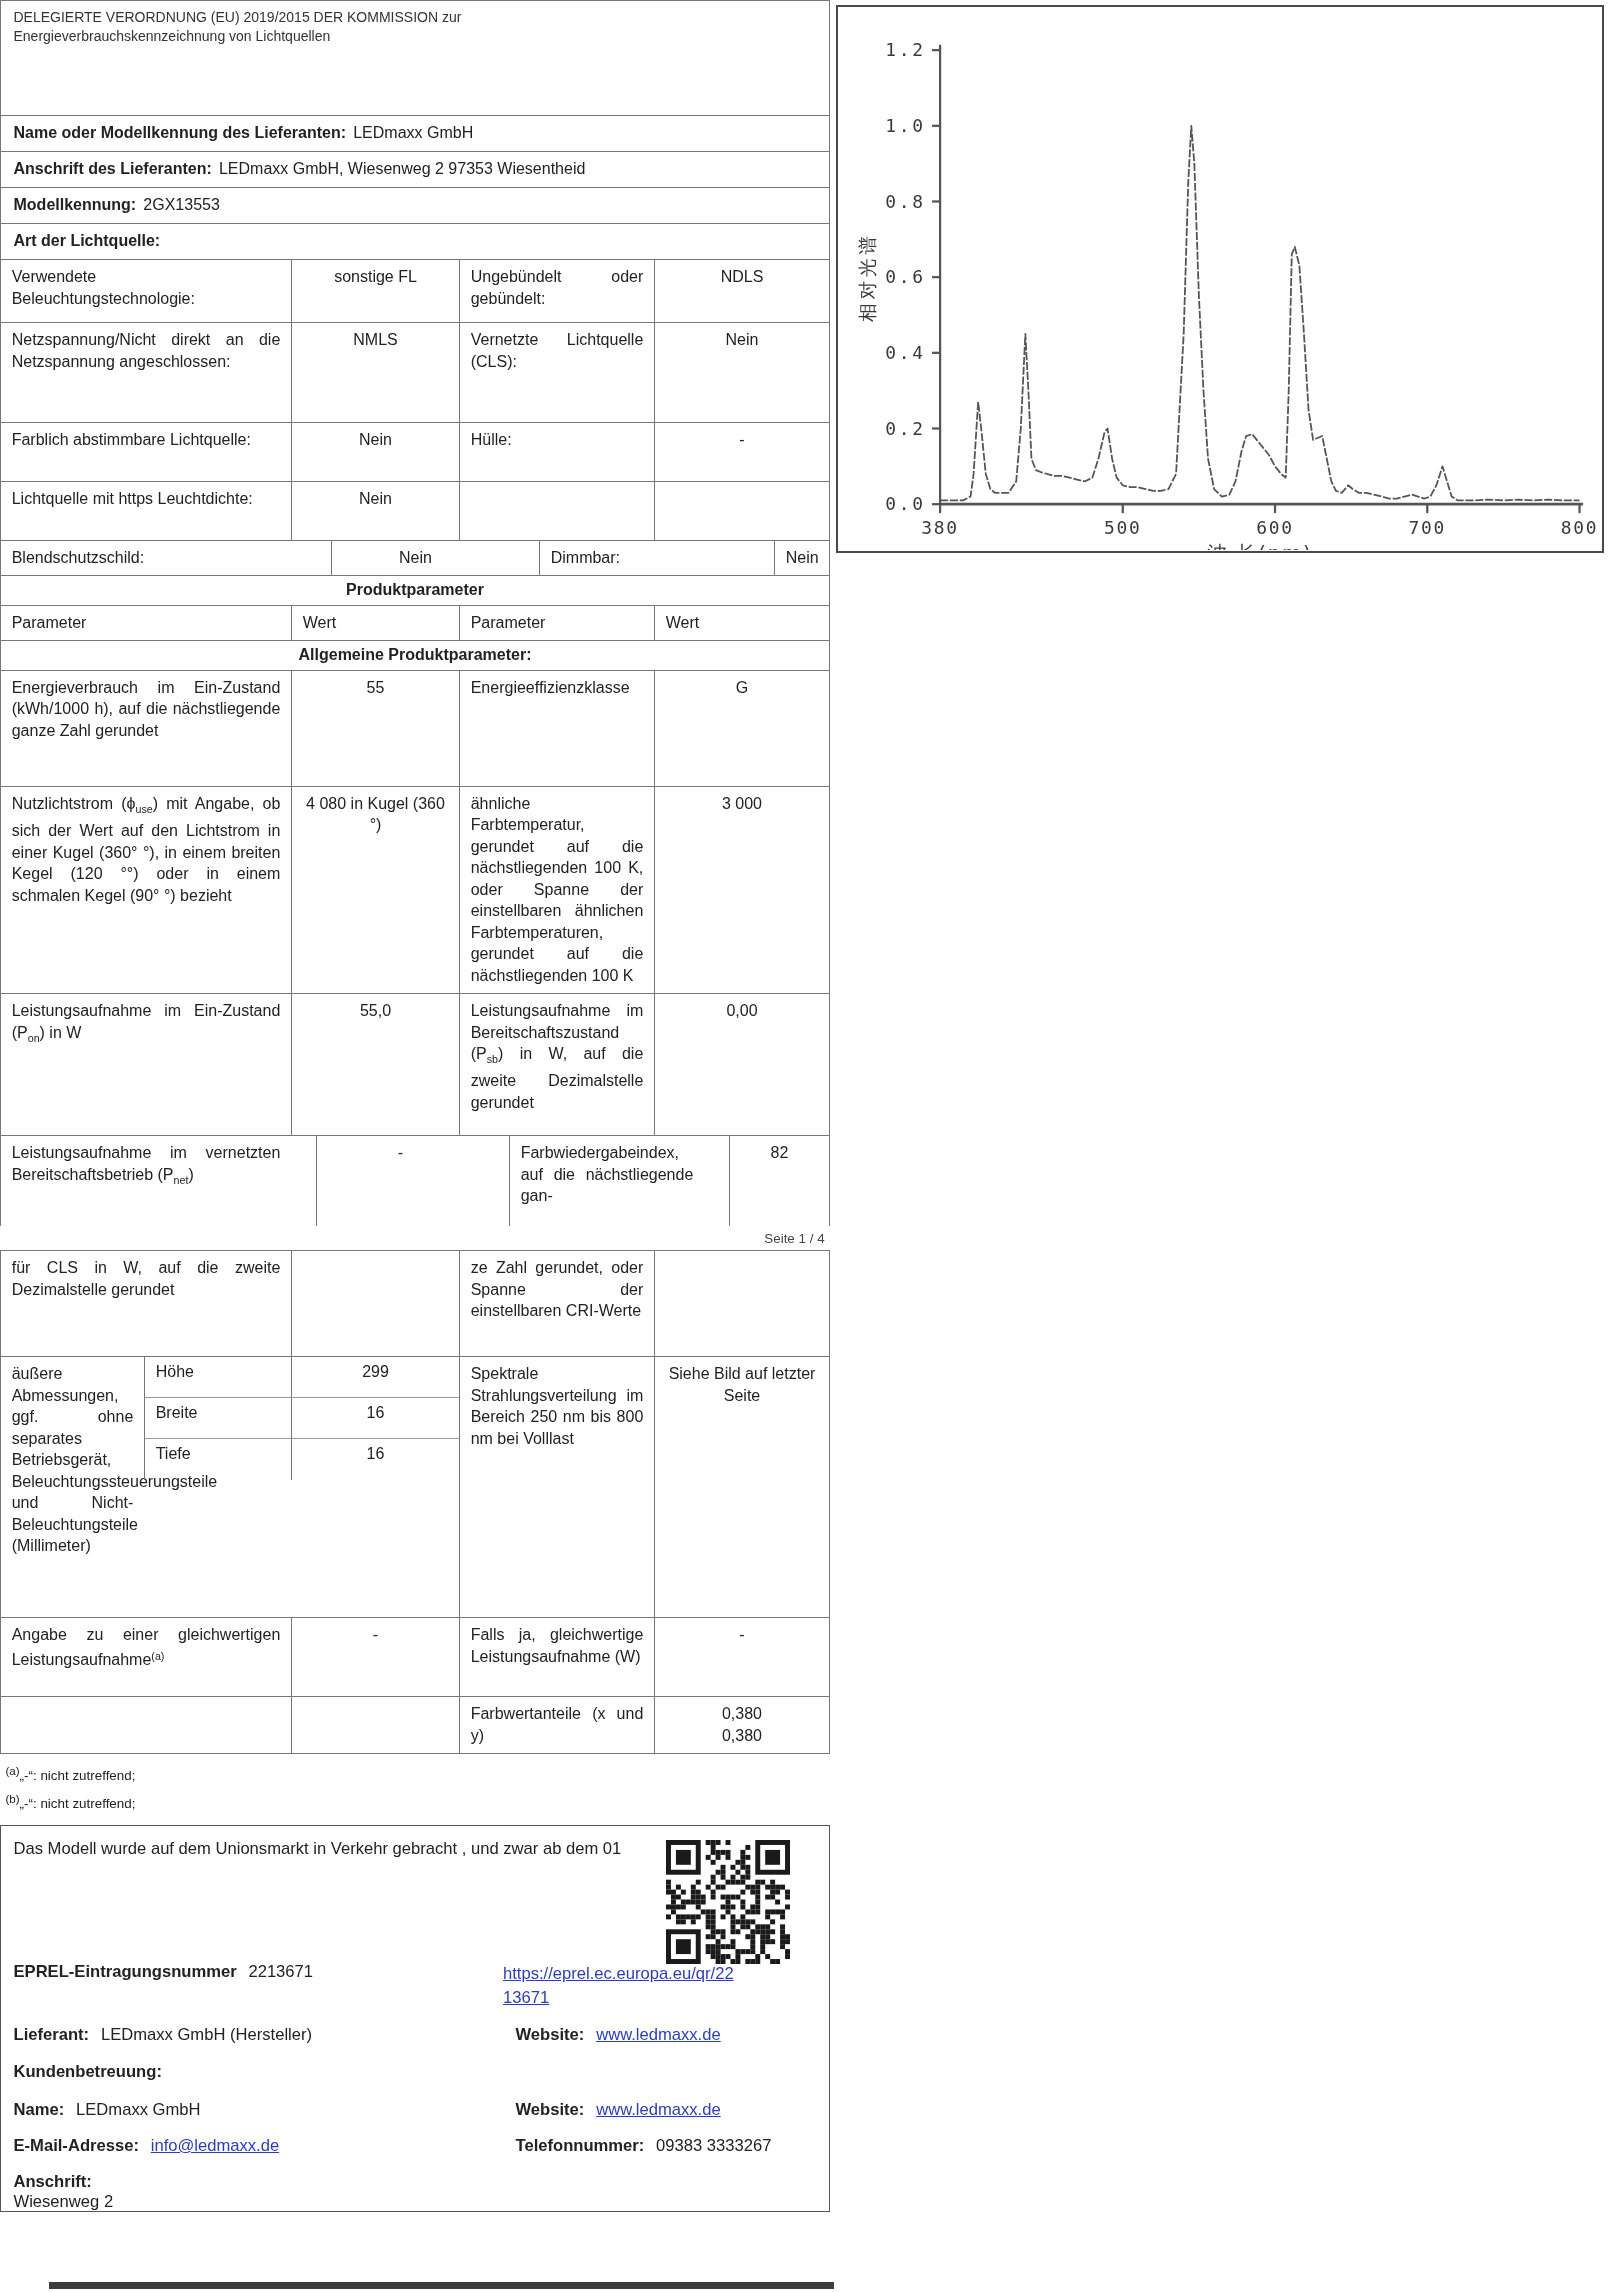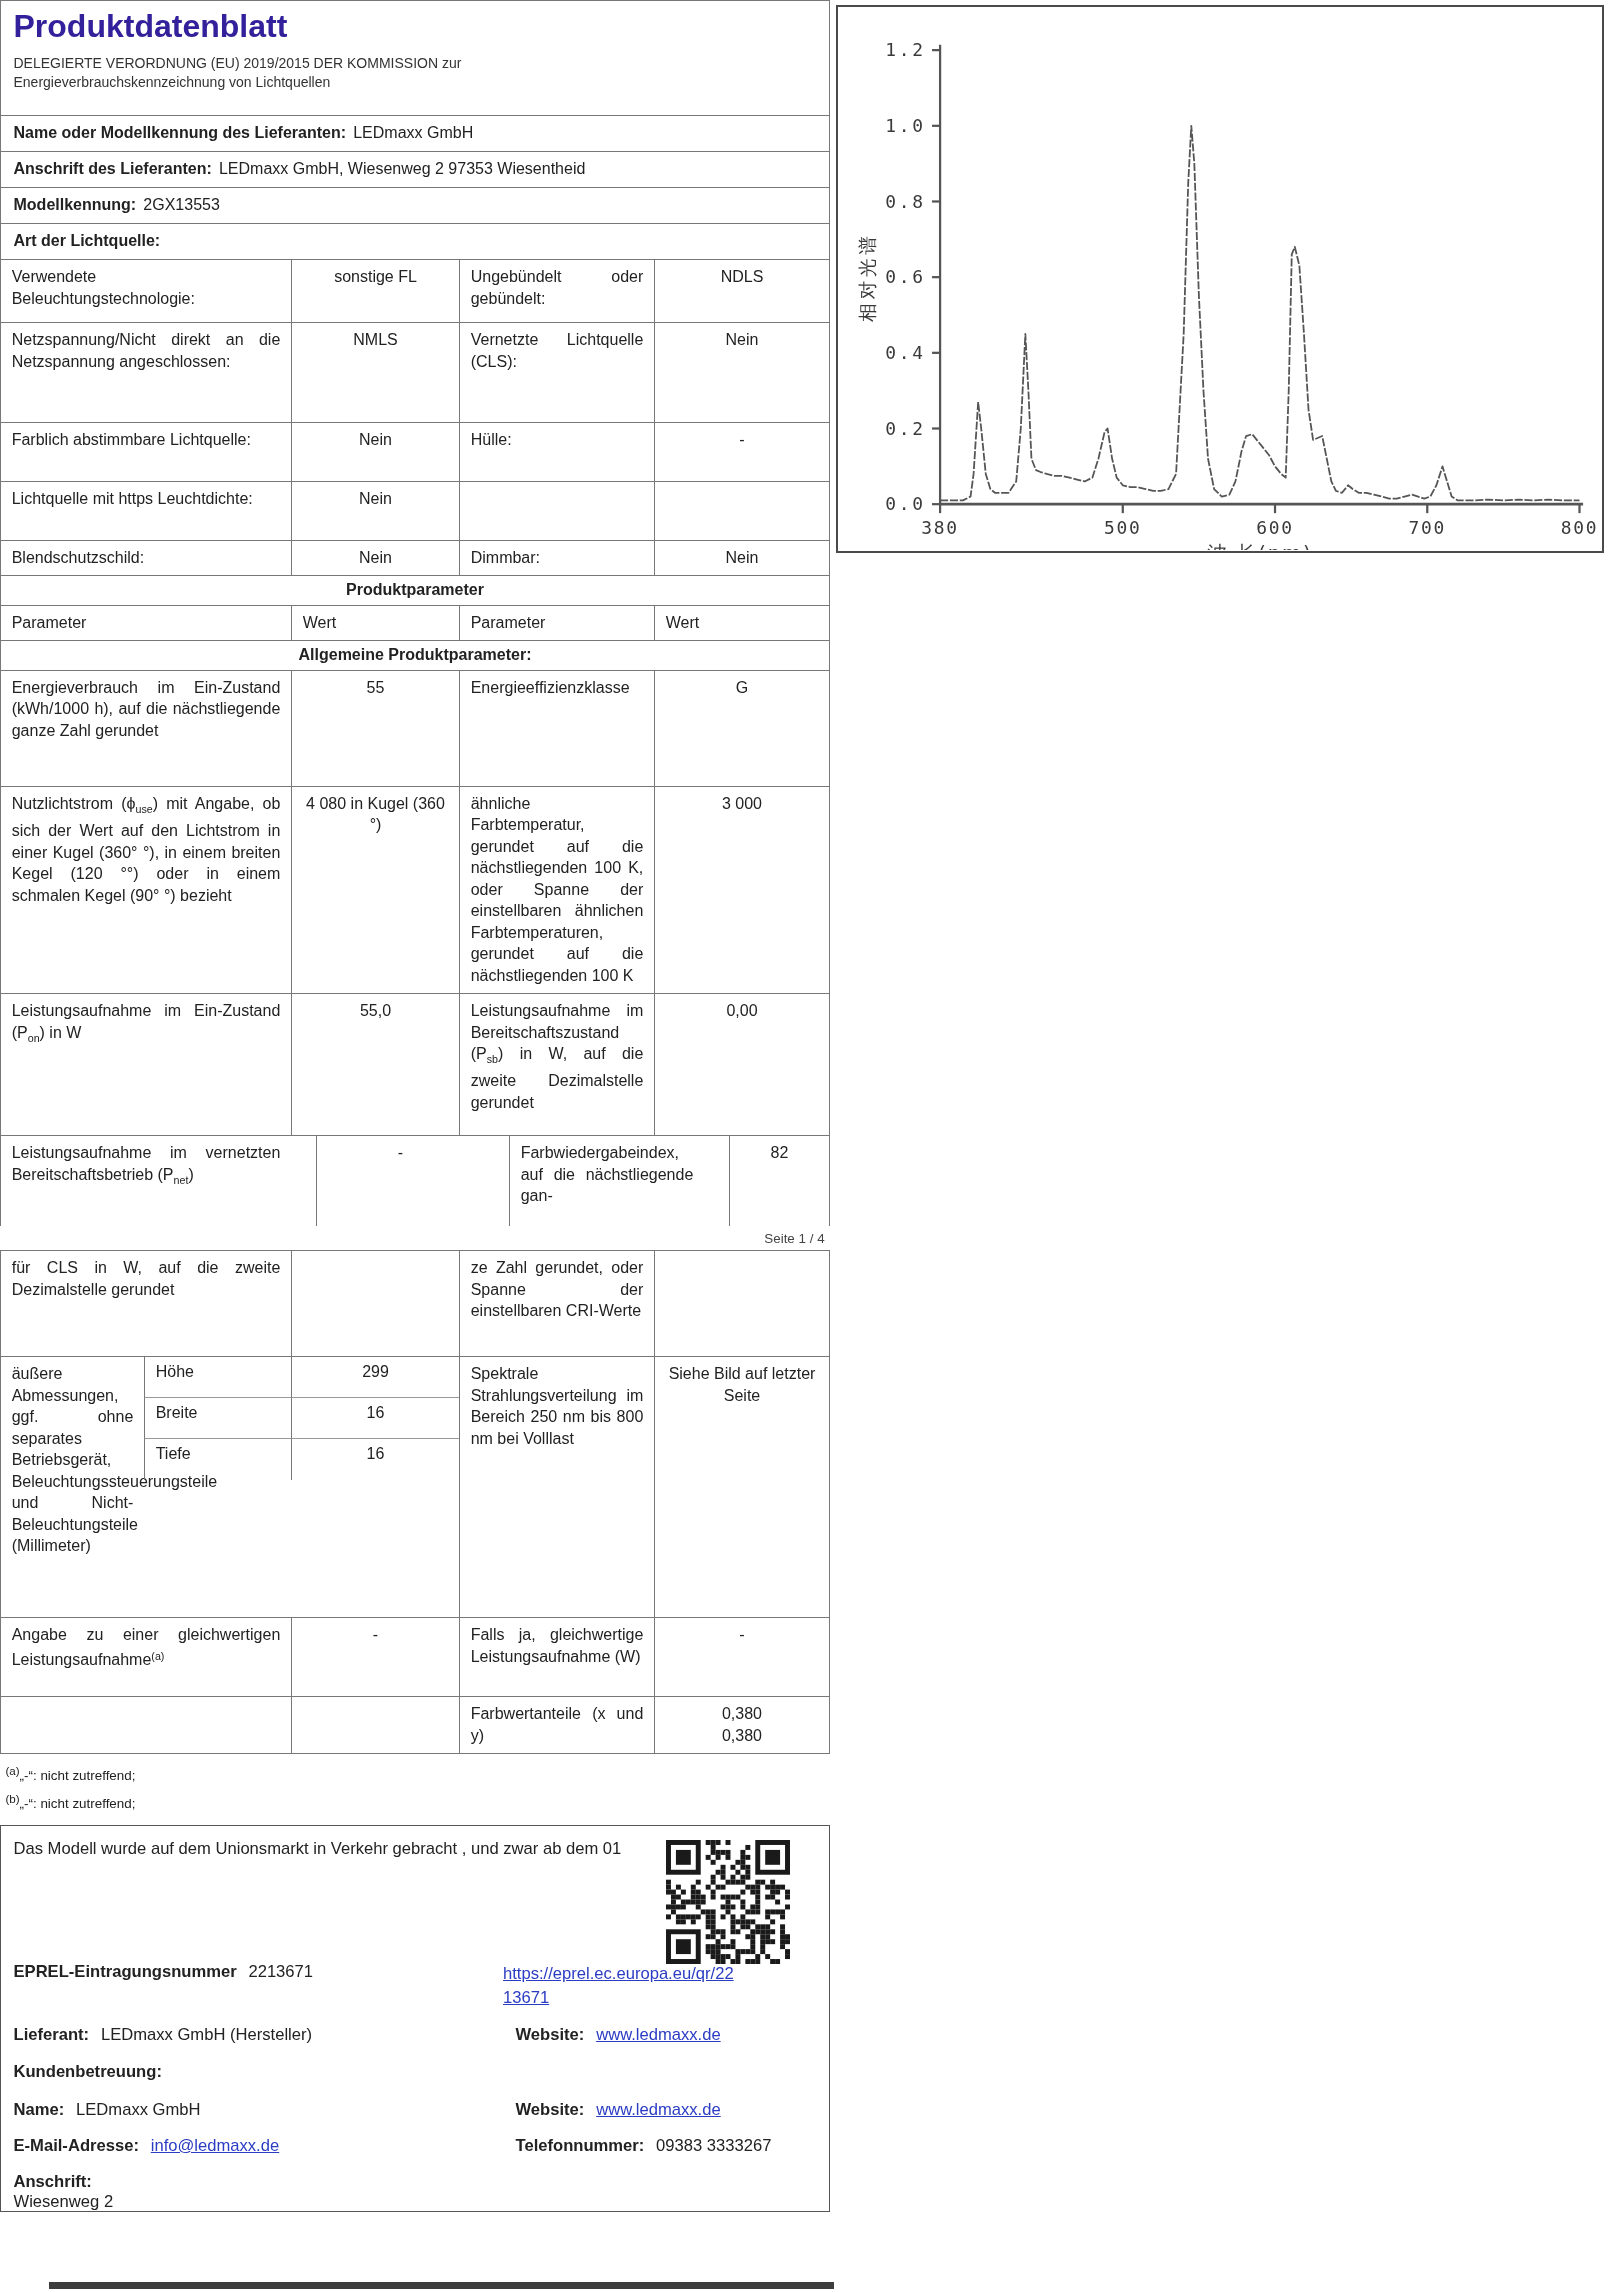--- a/index.html
+++ b/index.html
@@ -26,21 +26,21 @@
   .c.b-l { border-left:0.9px solid #777; }
 
   .sect { text-align:center; font-weight:bold; font-size:16px; padding:5.4px 0; }
 
   .sub-p { margin-top:21.5px; }
 
   sub { font-size:10.7px; vertical-align:-3.6px; }
   sup { font-size:10.7px; vertical-align:5.4px; }
 
   .mh70 { min-height:63px; } .mh108 { min-height:97px; } .mh112 { min-height:100px; }
-  .mh66 { min-height:59px; } .mh38 { min-height:34px; }
+  .mh66 { min-height:59px; } .mh38 { min-height:34px;gap:40px; }
   .mh130 { min-height:116px; } .mh230 { min-height:206px; } .mh158 { min-height:142px; }
   .mh100 { min-height:90px; } .mh120 { min-height:107px; } .mh88 { min-height:79px; }
   .mh64 { min-height:57px; }
 
   .nob { border-bottom:0;gap:25px; }
 
   #page-note { width:830px; text-align:right; font-size:13.4px; color:#444; padding:5.4px 5.4px 3.6px 0; }
 
   
   #dim-row { display:grid; grid-template-columns:143px 147px 168px 195px 1fr; grid-template-rows:41px 41px 41px 1fr; min-height:260px; }
@@ -76,21 +76,20 @@
   #chart-box svg { display:block; }
 </style>
 </head>
 <body>
 
 <div id="page">
 
   <div id="doc">
 
     <div id="hdr">
-      <h1>Produktdatenblatt</h1>
       <div class="sub">DELEGIERTE VERORDNUNG (EU) 2019/2015 DER KOMMISSION zur</div>
       <div class="sub">Energieverbrauchskennzeichnung von Lichtquellen</div>
     </div>
 
     <div class="row-b info-row">
       <b>Name oder Modellkennung des Lieferanten:</b><span class="v">LEDmaxx GmbH</span>
     </div>
     <div class="row-b info-row">
       <b>Anschrift des Lieferanten:</b><span class="v">LEDmaxx GmbH, Wiesenweg 2 97353 Wiesentheid</span>
     </div>

